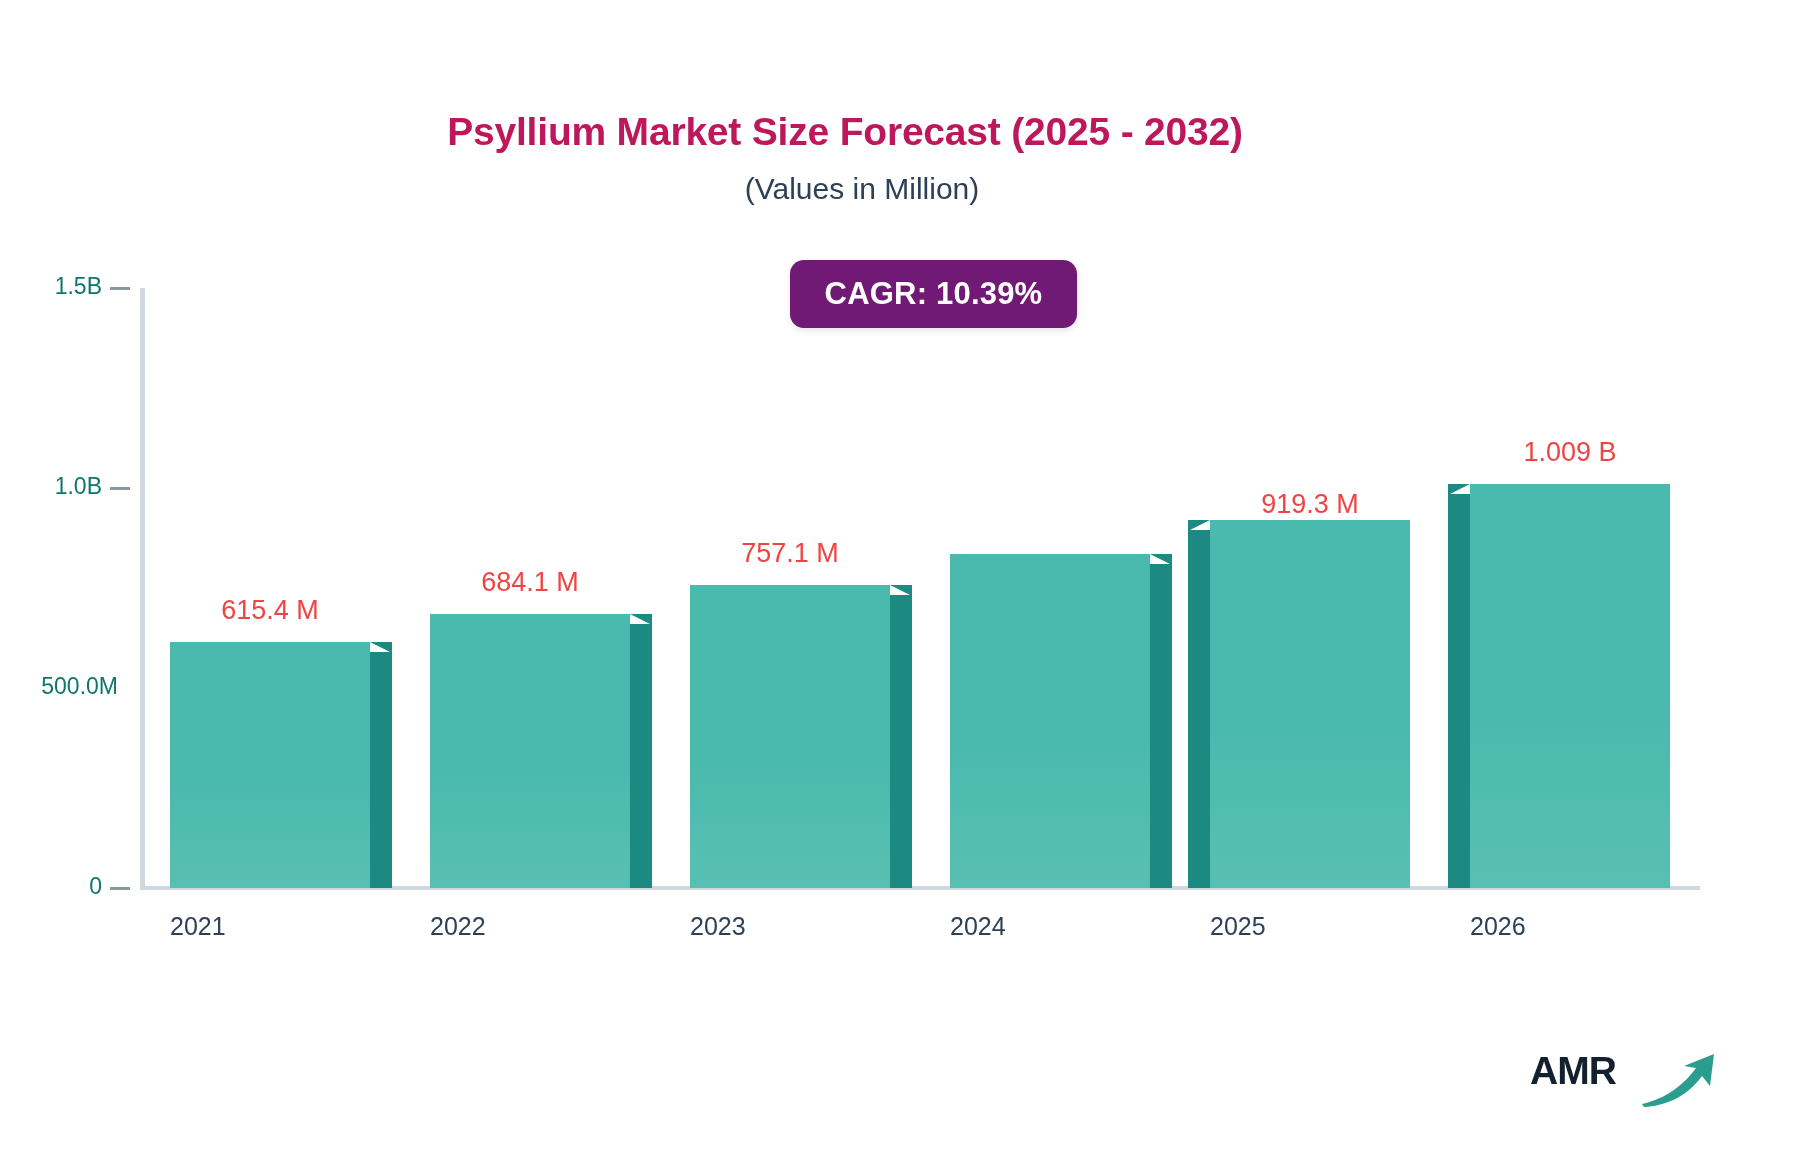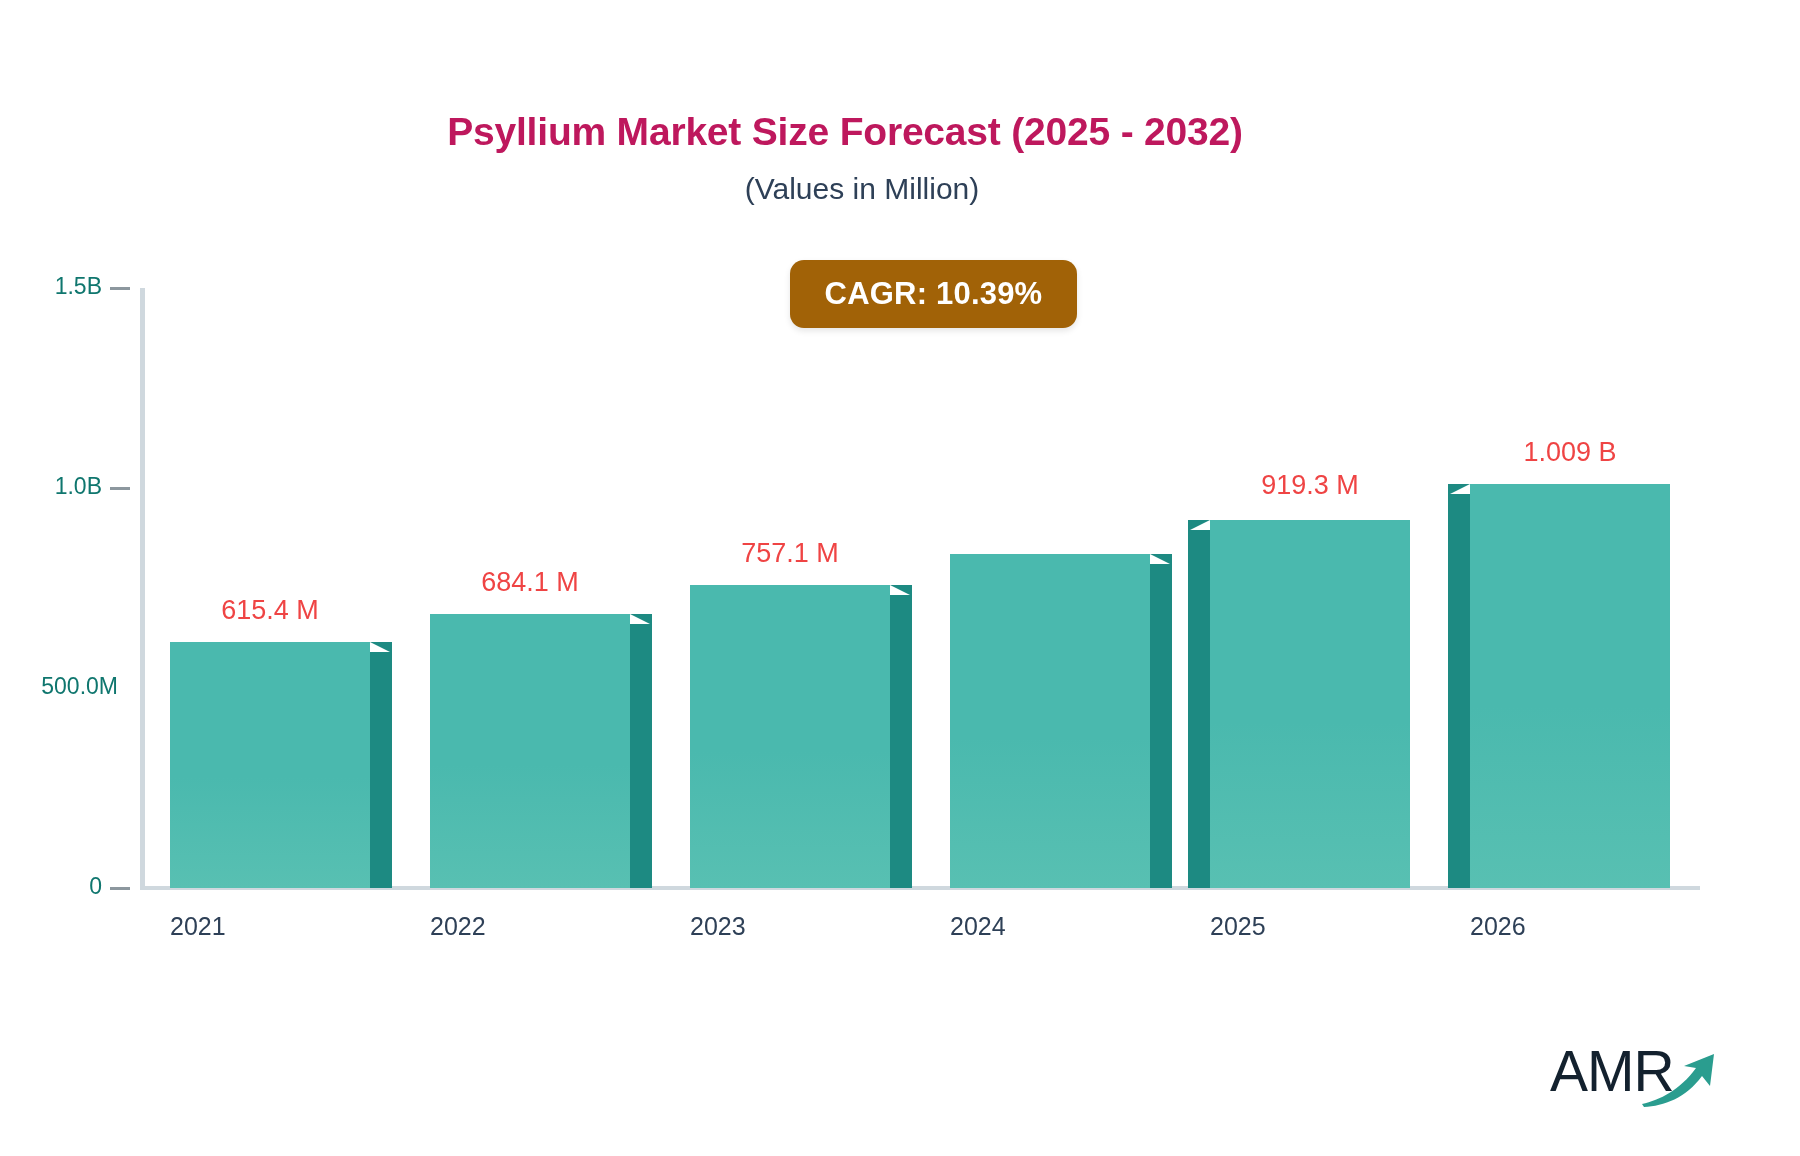--- a/index.html
+++ b/index.html
@@ -50,21 +50,21 @@
   }
 
   
   .cagr-badge {
     position: absolute;
     left: 790px;
     top: 260px;
     width: 287px;
     height: 68px;
     border-radius: 14px;
-    background: #a16207;
+    background: #701a75;
     box-shadow: 0 3px 6px rgba(0,0,0,0.10);
     display: flex;
     align-items: center;
     justify-content: center;
     color: #ffffff;
     font-size: 31px;
     font-weight: bold;
     letter-spacing: 0.2px;
     white-space: nowrap;
   }
@@ -157,26 +157,25 @@
     position: absolute;
     left: 1530px;
     top: 1038px;
     width: 190px;
     height: 76px;
   }
   .amr-text {
     position: absolute;
     left: 0;
     top: 4px;
-    font-size: 57px;
-    font-weight: normal;
+    font-size: 39px;
+    font-weight: bold;
     color: #13212e;
     letter-spacing: -1px;
     line-height: 58px;
-    margin-left: 20px;
   }
   .amr-arrow {
     position: absolute;
     left: 110px;
     top: 12px;
     width: 80px;
     height: 58px;
   }
 </style>
 </head>
@@ -229,21 +228,21 @@
       <div class="bar-face" style="left: 690px; top: 585.16px; width: 200px; height: 302.84px; position: absolute; bottom: auto;"></div>
       <div class="bar-value" style="left: 640px; top: 538.16px; width: 300px;">757.1 M</div>
       <div class="bar-xlabel" style="left: 690px; top: 912px; width: 200px;">2023</div>
       <div class="bar-side right" style="position: absolute; width: 22px; height: 324.16px; top: 563.84px; left: 1150px;"></div>
       <div style="position: absolute; width: 0px; height: 0px; top: 553.84px; left: 1150px; border-style: solid; border-width: 0px 22px 11px 0px; border-color: transparent rgb(29, 138, 130) transparent transparent;"></div>
       <div class="bar-face" style="left: 950px; top: 553.84px; width: 200px; height: 334.16px; position: absolute; bottom: auto;"></div>
       <div class="bar-xlabel" style="left: 950px; top: 912px; width: 200px;">2024</div>
       <div class="bar-side left" style="position: absolute; width: 22px; height: 357.72px; top: 530.28px; left: 1188px;"></div>
       <div style="position: absolute; width: 0px; height: 0px; top: 520.28px; left: 1188px; border-style: solid; border-width: 11px 22px 0px 0px; border-color: rgb(29, 138, 130) transparent transparent;"></div>
       <div class="bar-face" style="left: 1210px; top: 520.28px; width: 200px; height: 367.72px; position: absolute; bottom: auto;"></div>
-      <div class="bar-value" style="left: 1160px; top: 470px; width: 300px;">919.3 M</div>
+      <div class="bar-value" style="left: 1160px; top: 489px; width: 300px;">919.3 M</div>
       <div class="bar-xlabel" style="left: 1210px; top: 912px; width: 200px;">2025</div>
       <div class="bar-side left" style="position: absolute; width: 22px; height: 393.6px; top: 494.4px; left: 1448px;"></div>
       <div style="position: absolute; width: 0px; height: 0px; top: 484.4px; left: 1448px; border-style: solid; border-width: 11px 22px 0px 0px; border-color: rgb(29, 138, 130) transparent transparent;"></div>
       <div class="bar-face" style="left: 1470px; top: 484.4px; width: 200px; height: 403.6px; position: absolute; bottom: auto;"></div>
       <div class="bar-value" style="left: 1420px; top: 437.4px; width: 300px;">1.009 B</div>
       <div class="bar-xlabel" style="left: 1470px; top: 912px; width: 200px;">2026</div>
     </div>
 
   <div class="amr-logo">
     <div class="amr-text">AMR</div>

